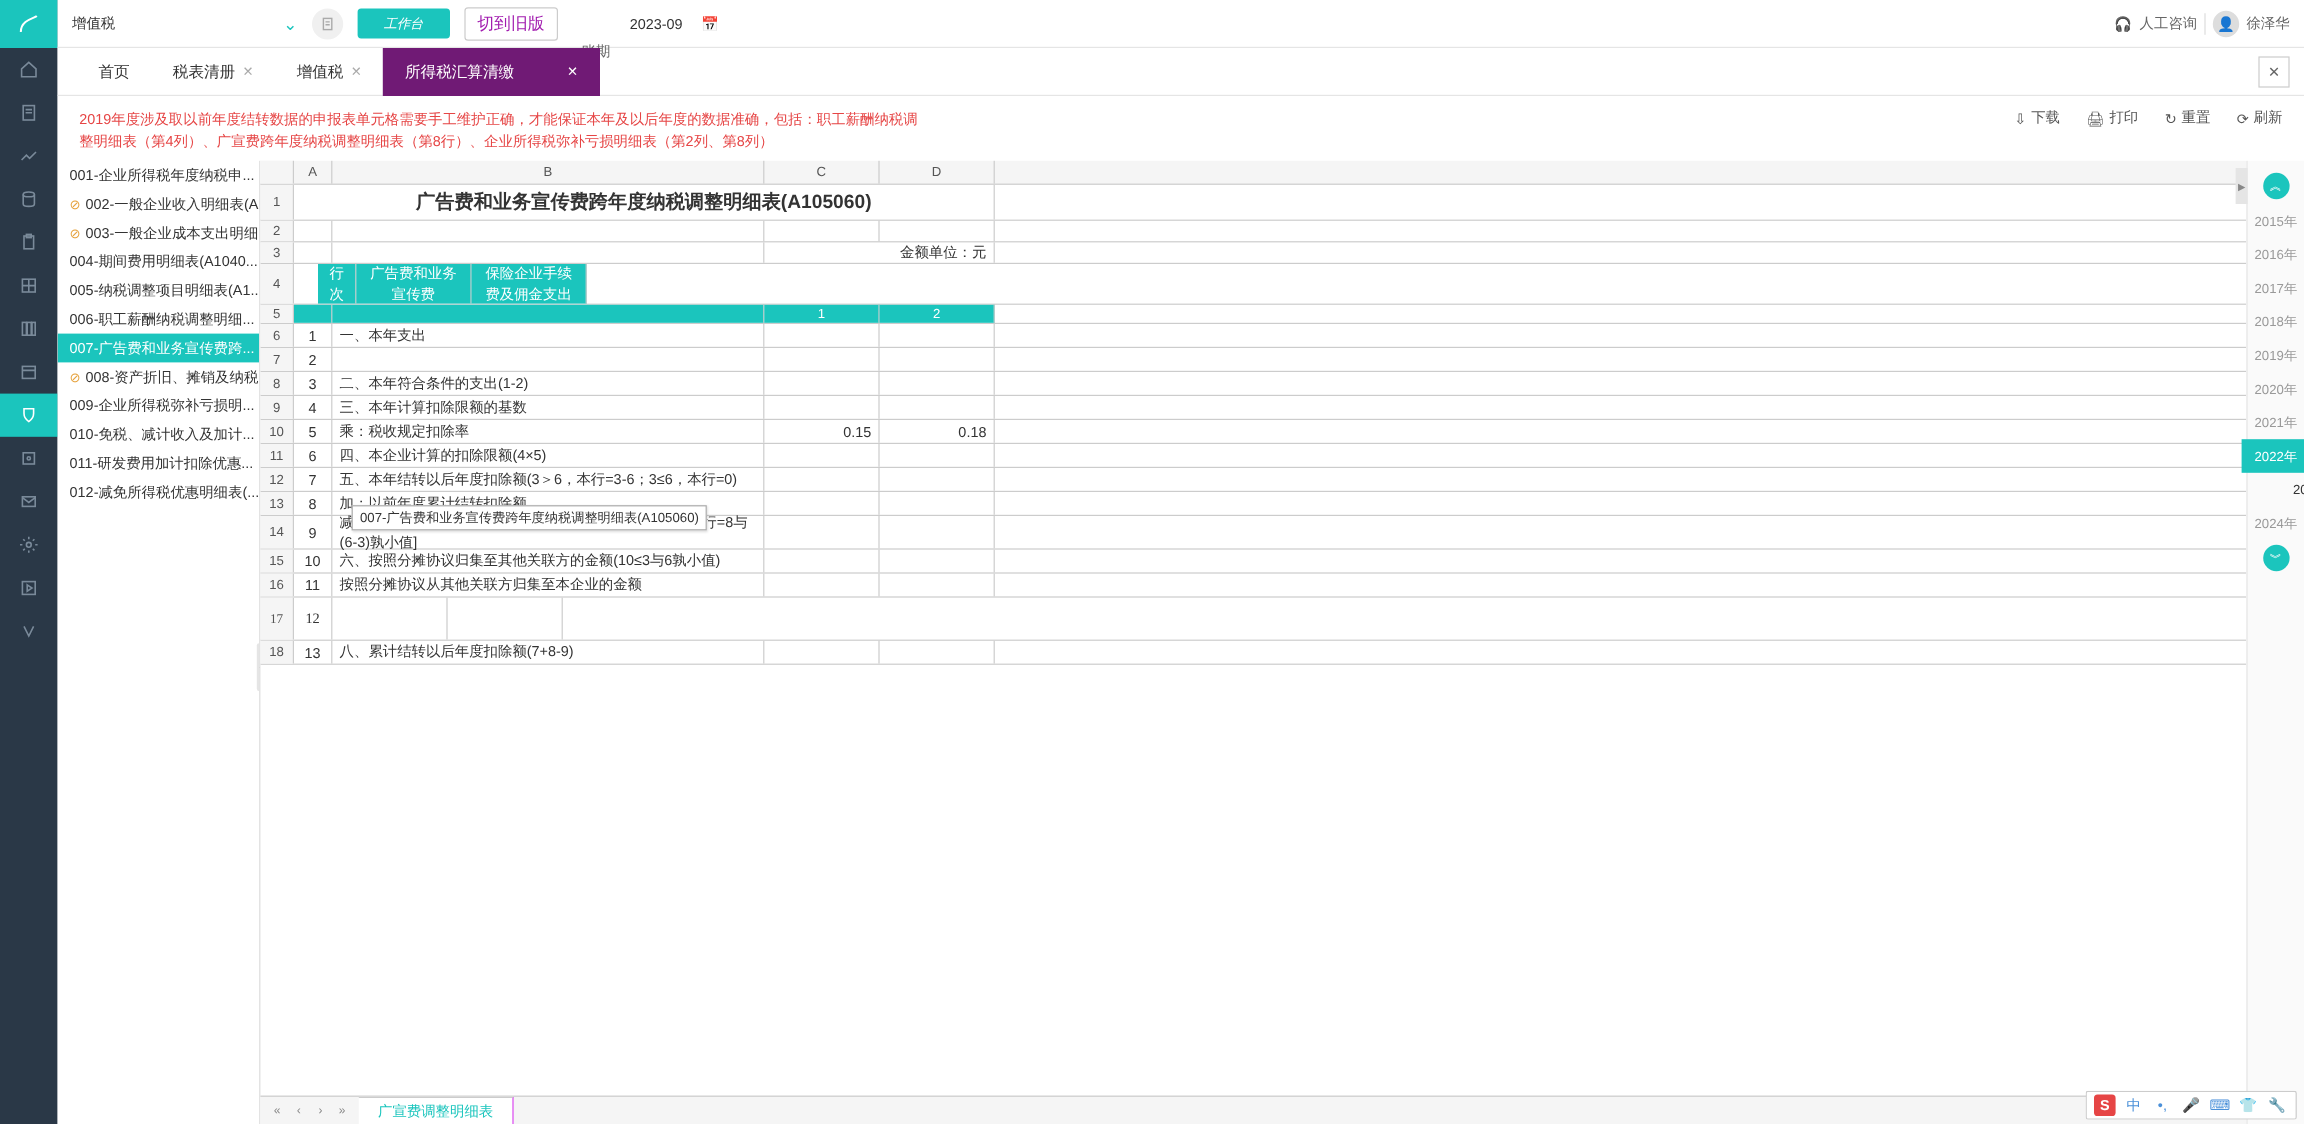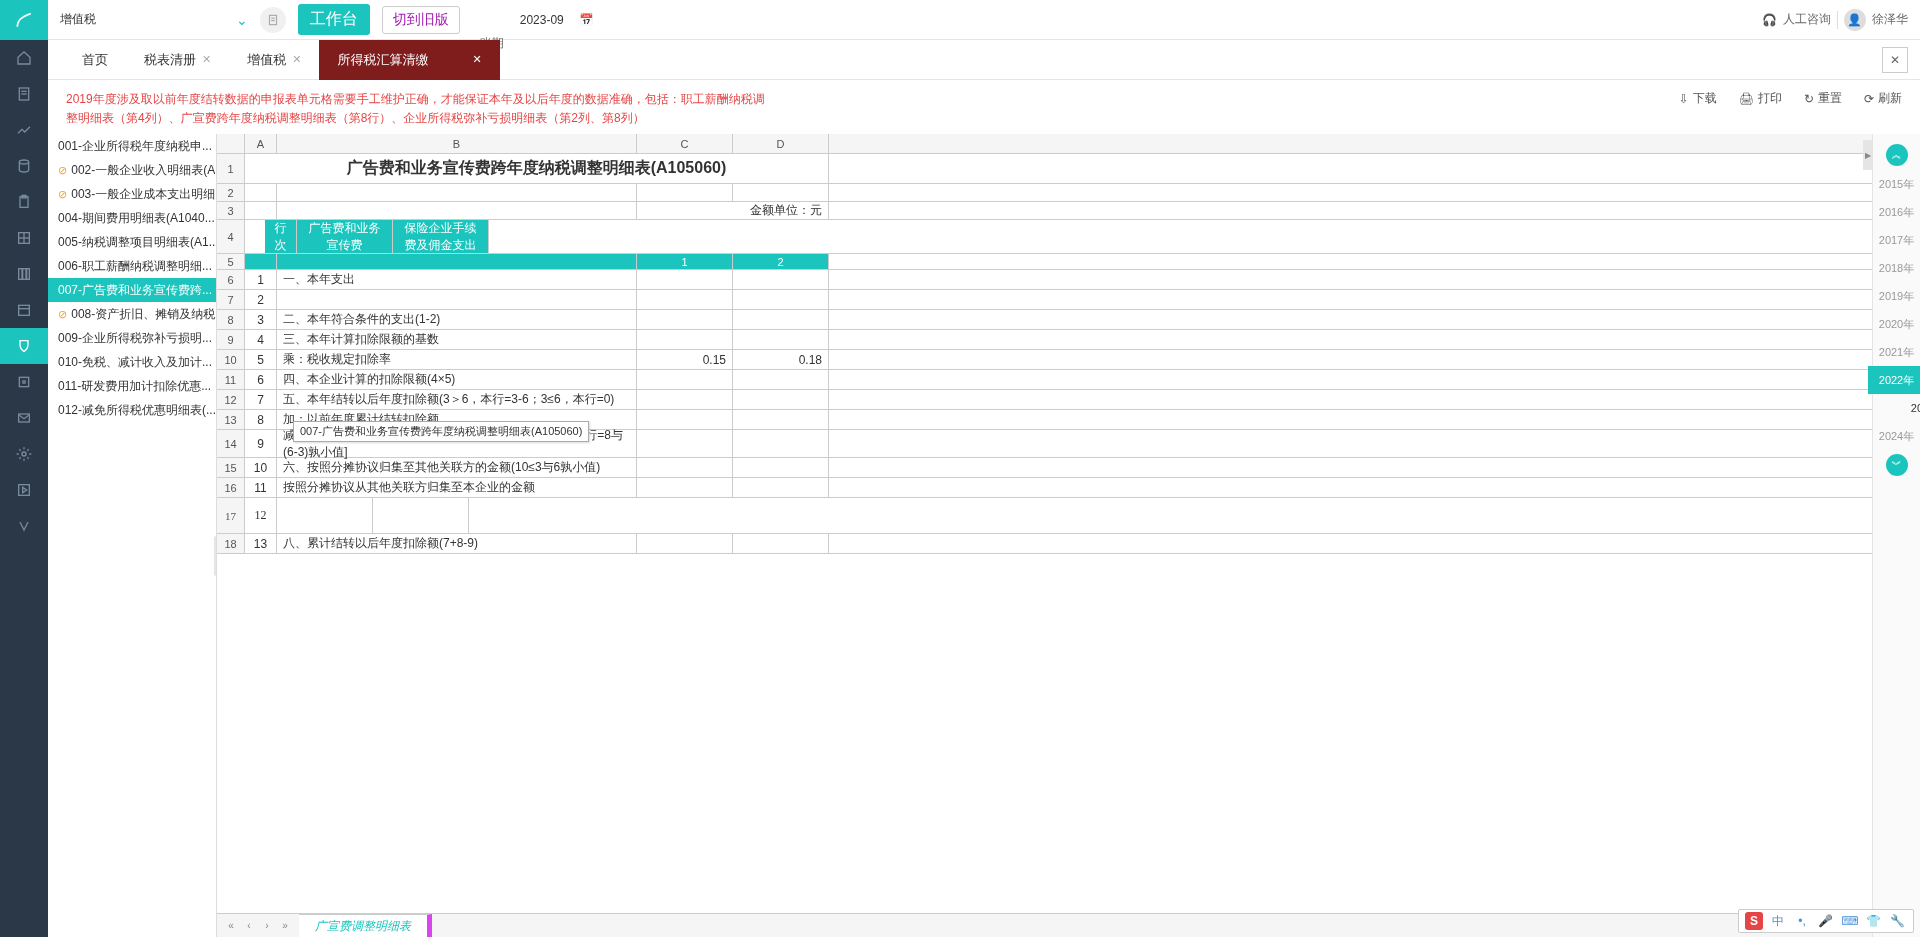--- a/index.html
+++ b/index.html
@@ -12,34 +12,34 @@
 .logo-area { width: 48px; height: 40px; background: #1bc5bd; display: flex; align-items: center; justify-content: center; color: #fff; }
 .sidebar-icon { width: 48px; height: 36px; display: flex; align-items: center; justify-content: center; color: #7a8a9a; cursor: pointer; }
 .sidebar-icon.active { background: #1bc5bd; color: #fff; }
 
 
 .main { flex: 1; display: flex; flex-direction: column; background: #fff; min-width: 0; }
 .header-top { height: 40px; display: flex; align-items: center; padding: 0 12px; border-bottom: 1px solid #e5e5e5; gap: 12px; }
 .dropdown-sel { display: flex; align-items: center; gap: 140px; color: #333; cursor: pointer; }
 .chev { color: #1bc5bd; font-size: 14px; }
 .circle-btn { width: 26px; height: 26px; border-radius: 50%; background: #f0f0f0; display: flex; align-items: center; justify-content: center; color: #aaa; }
-.btn-primary { background: #1bc5bd; color: #fff; padding: 5px 12px; border-radius: 3px; border: none; cursor: pointer; font-size: 16px; }
+.btn-primary { background: #1bc5bd; color: #fff; padding: 5px 22px; border-radius: 3px; border: none; cursor: pointer; font-size: 11px; font-style: italic; }
 .btn-outline { background: #fff; color: #a21caf; border: 1px solid #ccc; padding: 4px 10px; border-radius: 3px; cursor: pointer; font-size: 14px; }
 .period-label { color: #666; margin-left: 8px; margin-top: 48px; }
 .period-val { color: #333; margin-left: 4px; }
 .header-spacer { flex: 1; }
 .header-right { display: flex; align-items: center; gap: 6px; color: #666; }
 .divider-v { width: 1px; height: 18px; background: #ddd; }
 .avatar-ph { width: 22px; height: 22px; border-radius: 50%; background: #ddd; display: inline-flex; align-items: center; justify-content: center; color: #999; }
 
 
 .tabs-row { height: 40px; display: flex; align-items: center; border-bottom: 1px solid #e5e5e5; padding-left: 16px; position: relative; }
 .tab { padding: 0 18px; height: 40px; display: flex; align-items: center; gap: 6px; cursor: pointer; color: #333; font-size: 13px; }
 .tab .close-x { color: #aaa; font-size: 11px; }
-.tab.active { background: #7f1d1d; color: #fff; gap: 44px; }
+.tab.active { background: #701a75; color: #fff; gap: 44px; }
 .tab.active .close-x { color: #fff; }
 .tabs-close-all { position: absolute; right: 12px; width: 26px; height: 26px; border: 1px solid #ccc; display: flex; align-items: center; justify-content: center; cursor: pointer; color: #666; }
 
 
 .notice-bar { display: flex; align-items: flex-start; padding: 10px 18px 6px 18px; }
 .notice-text { color: #e64545; line-height: 1.6; flex: 1; max-width: 700px; }
 .notice-actions { margin-left: auto; display: flex; gap: 22px; align-items: center; color: #555; }
 .action { display: flex; align-items: center; gap: 4px; cursor: pointer; }
 
 
@@ -63,21 +63,21 @@
 .cell.center { justify-content: center; }
 .cell.right { justify-content: flex-end; }
 .cell.header-teal { background: #1bc5bd; color: #fff; justify-content: center; text-align: center; font-size: 12px; }
 .cell.sub-teal { background: #1bc5bd; color: #fff; justify-content: center; font-size: 11px; }
 
 .title-cell { font-size: 16px; font-weight: bold; justify-content: center; }
 
 .sheet-tabs { height: 24px; display: flex; align-items: center; border-top: 1px solid #ccc; background: #f5f5f5; }
 .sheet-nav { display: flex; gap: 2px; padding: 0 6px; }
 .sheet-nav span { width: 16px; height: 16px; display: flex; align-items: center; justify-content: center; color: #888; cursor: pointer; font-size: 10px; }
-.sheet-tab-item { padding: 0 16px; height: 24px; display: flex; align-items: center; background: #fff; border-top: 1px solid #ccc; border-right: 5px solid #d946ef; color: #1bc5bd; font-size: 12px; font-style: italic; }
+.sheet-tab-item { padding: 0 16px; height: 24px; display: flex; align-items: center; background: #fff; border-top: 1px solid #ccc; border-right: 1px solid #d946ef; color: #1bc5bd; font-size: 12px; }
 
 
 .year-panel { width: 48px; flex-shrink: 0; background: #fafafa; border-left: 1px solid #e5e5e5; display: flex; flex-direction: column; align-items: center; padding-top: 6px; position: relative; }
 .year-scroll-btn { width: 22px; height: 22px; border-radius: 50%; background: #1bc5bd; color: #fff; display: flex; align-items: center; justify-content: center; font-size: 10px; margin: 4px 0; cursor: pointer; }
 .year-item { height: 28px; width: 100%; display: flex; align-items: center; justify-content: center; font-size: 11px; color: #999; cursor: pointer; }
 .year-item.dark { color: #333; margin-left: 32px; }
 .year-item.active { background: #1bc5bd; color: #fff; }
 .expand-arrow { position: absolute; left: -10px; top: 6px; width: 10px; height: 30px; background: #e5e5e5; display: flex; align-items: center; justify-content: center; font-size: 8px; color: #888; cursor: pointer; }
 
 

